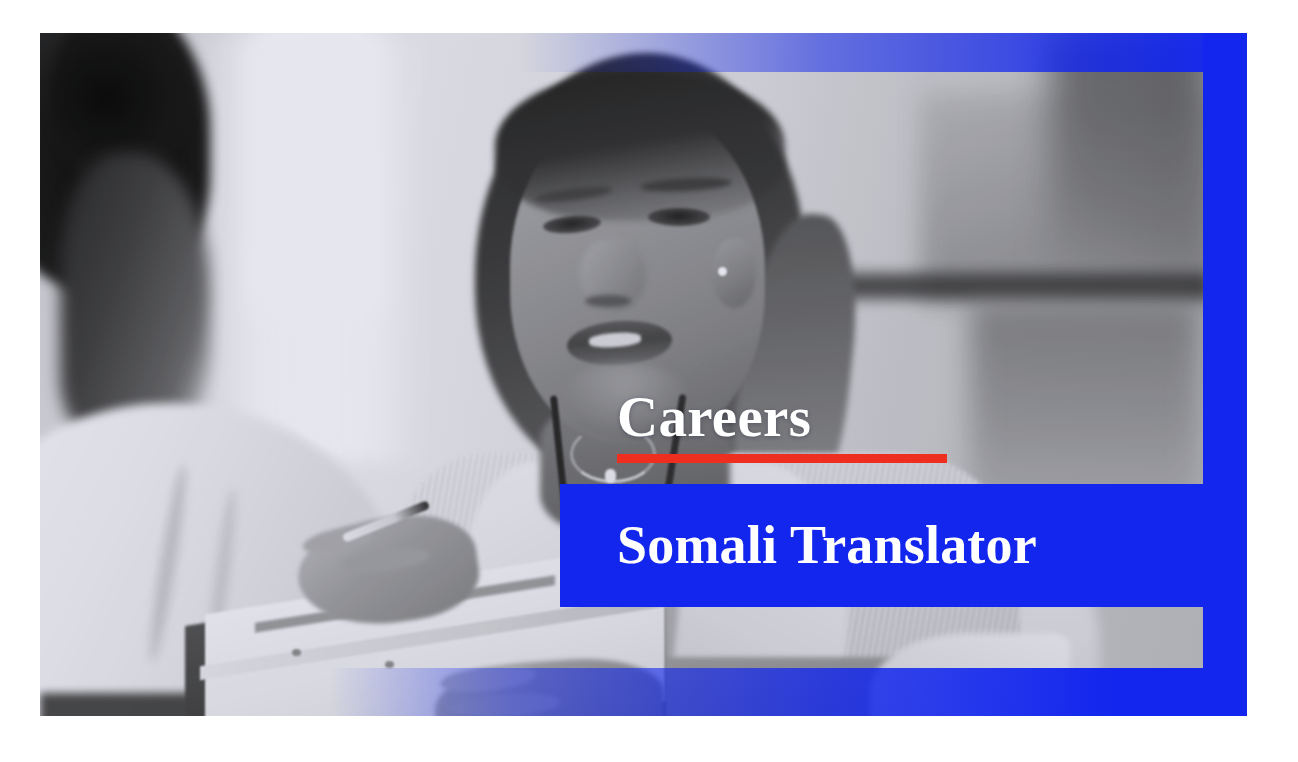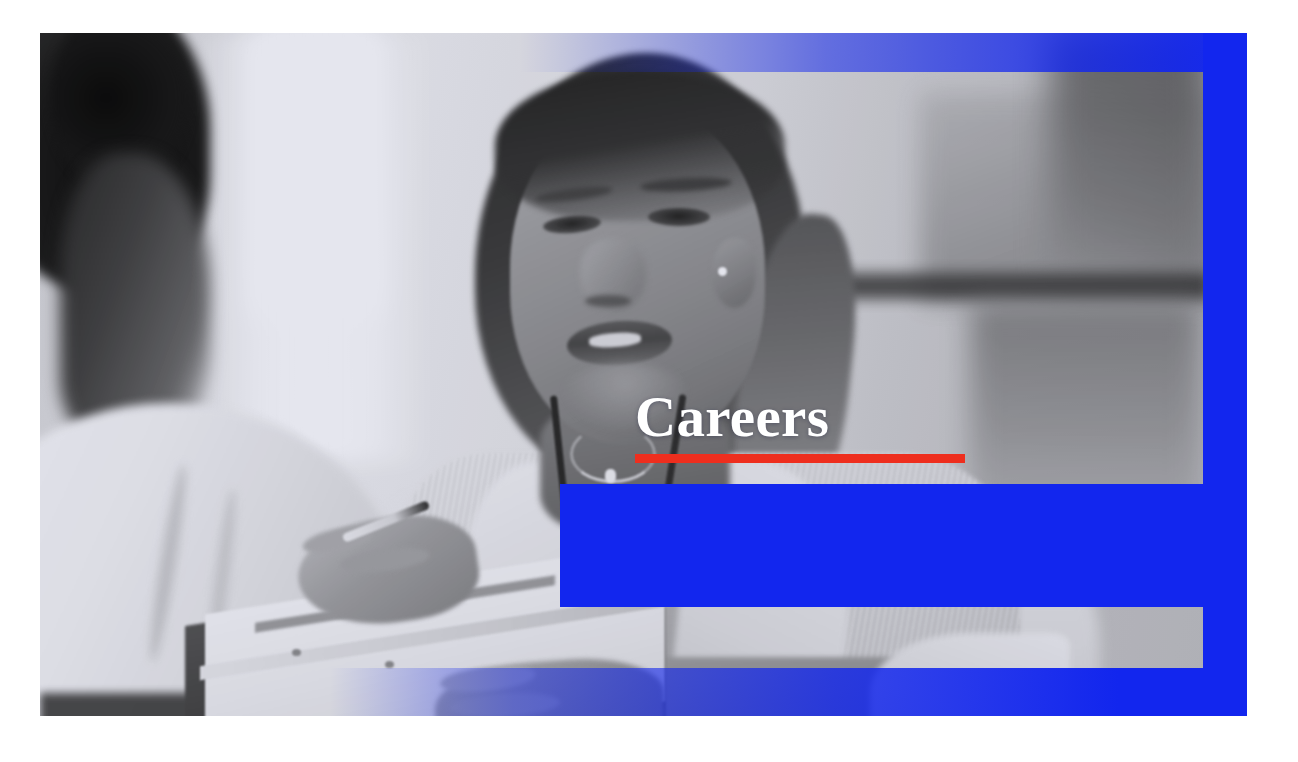--- a/index.html
+++ b/index.html
@@ -477,21 +477,20 @@
   .bar-title {
     position: absolute;
     left: 520px; top: 451px;
     width: 687px; height: 123px;
   }
 
   .careers-wrap {
     position: absolute;
     left: 577px; top: 355px;
     width: 330px;
-    margin-left: 18px;
   }
   .careers-text {
     font-family: "Liberation Serif", "DejaVu Serif", serif;
     font-weight: bold;
     font-size: 57px;
     line-height: 1.0;
     color: #ffffff;
     letter-spacing: 0.3px;
     text-shadow: 0 1px 4px rgba(20,24,60,.35);
     margin: 0;
@@ -618,14 +617,15 @@
     <rect x="0" y="0" width="687" height="123" fill="#1226EE"></rect>
   </svg>
 
   <div class="careers-wrap">
     <p class="careers-text">Careers</p>
     <svg class="careers-rule" viewBox="0 0 330 9" preserveAspectRatio="none">
       <rect x="0" y="0" width="330" height="9" fill="#EE2E1E"></rect>
     </svg>
   </div>
 
+  <p class="title-text">Somali Translator</p>
 
 </div>
 
 </body></html>

